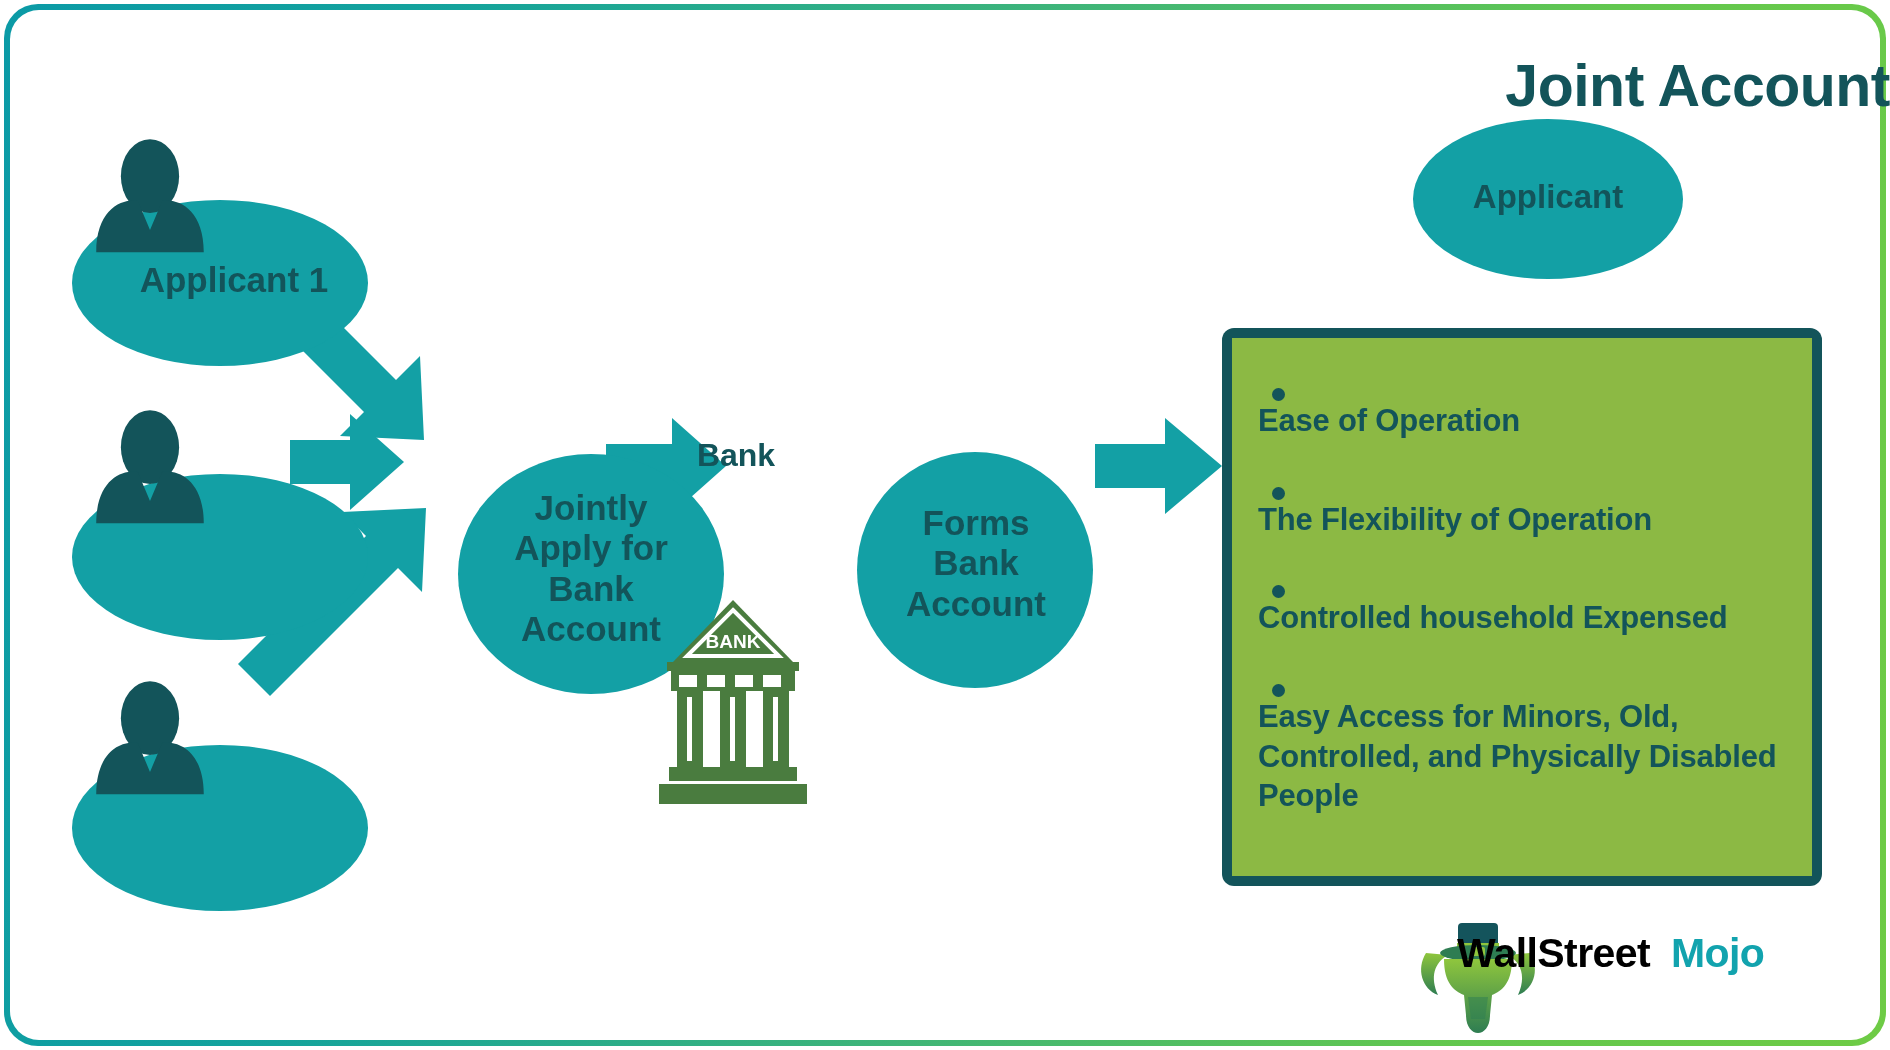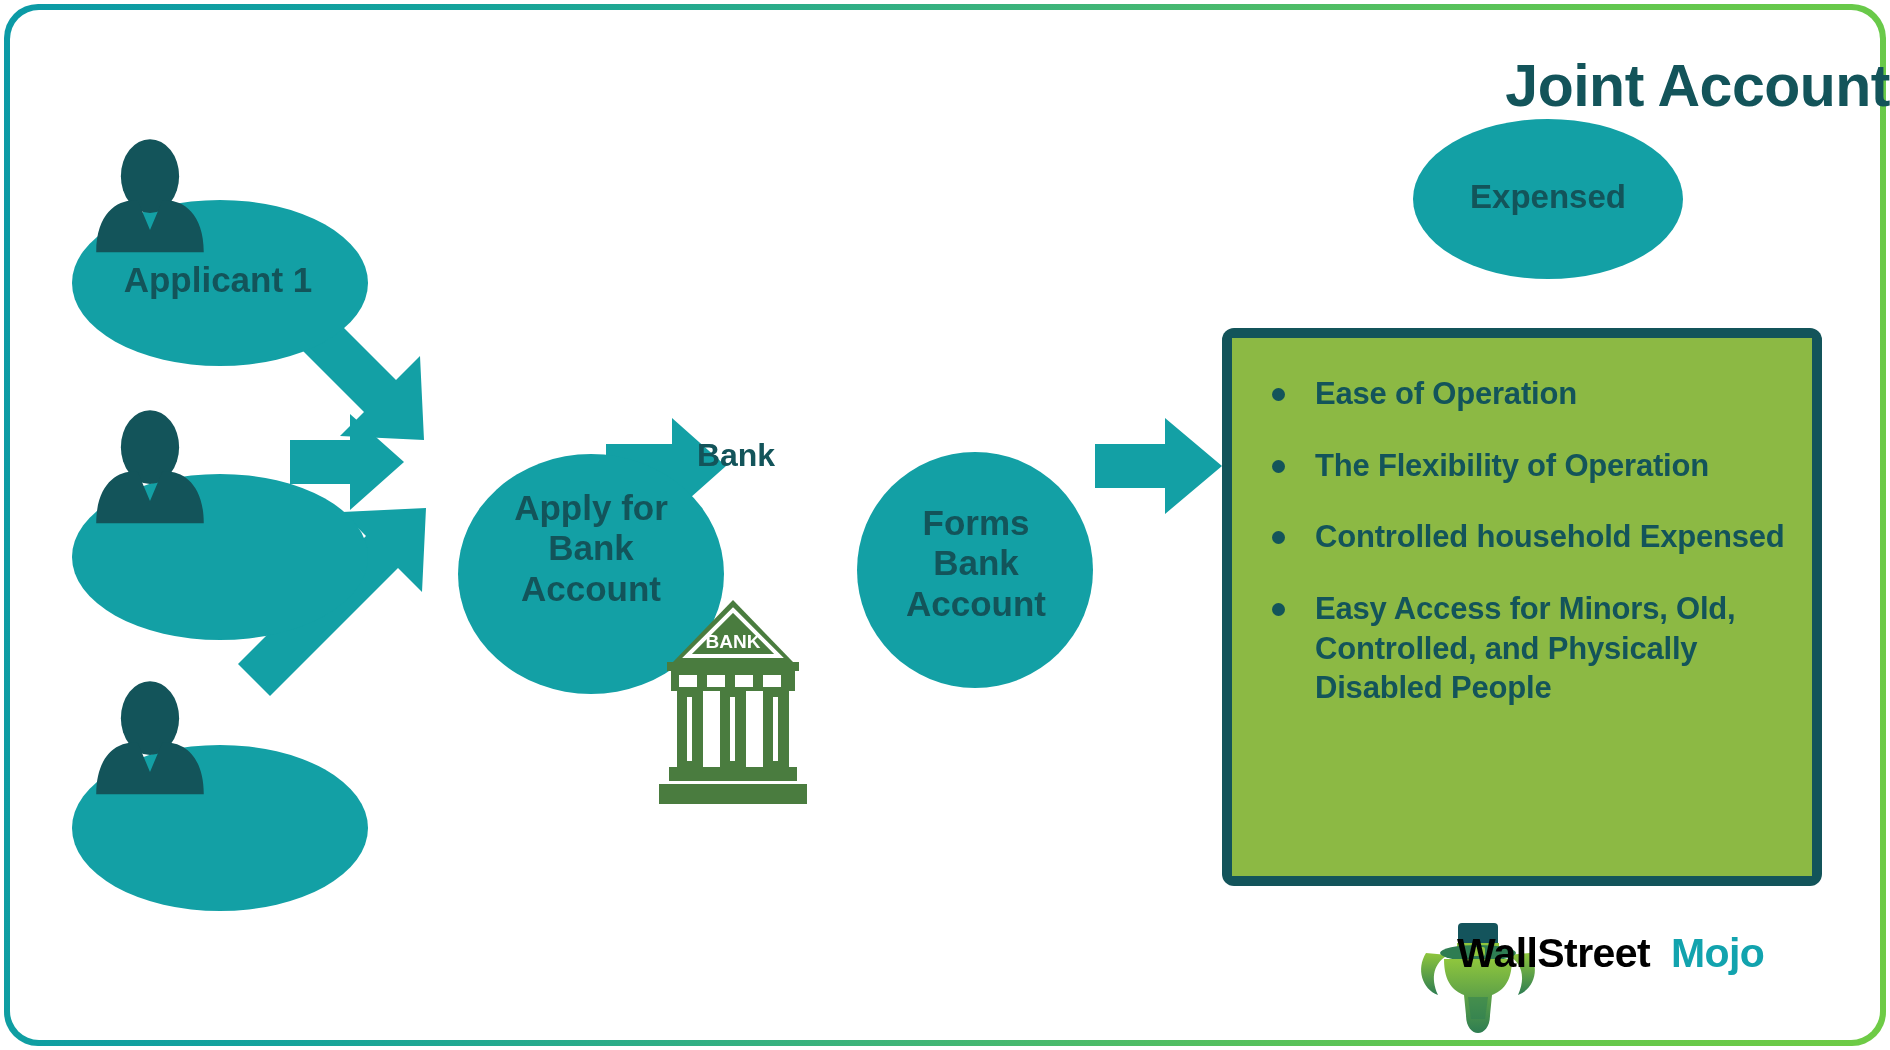--- a/index.html
+++ b/index.html
@@ -92,20 +92,21 @@
     width: 100%;
     height: 100%;
     background: #8cb944;
     box-sizing: border-box;
     padding: 36px 26px 26px 26px;
   }
   .benefit-row {
     display: flex;
     align-items: flex-start;
     margin-bottom: 32px;
+    flex-direction: column;
   }
   .benefit-bullet {
     flex: 0 0 auto;
     width: 13px;
     height: 13px;
     border-radius: 50%;
     background: #13545a;
     margin: 14px 30px 0 14px;
   }
   .benefit-text {
@@ -232,37 +233,38 @@
       <ellipse cx="0" cy="-22" rx="38" ry="8" fill="#2e7d52"></ellipse>
       <rect x="-7" y="-28" width="14" height="9" rx="2" fill="#8fc63d"></rect>
 
       <path d="M -34 -16 C -34 8 -24 16 -14 20 L -12 40 C -12 52 -6 58 0 58 C 6 58 12 52 12 40 L 14 20 C 24 16 34 8 34 -16 Z" fill="url(#bull-grad)"></path>
       <path d="M -10 22 L 10 22 L 7 44 L -7 44 Z" fill="#2e7d52" opacity="0.5"></path>
     </g>
   </svg>
 
   <div class="page-title">Joint Account</div>
 
-  <div class="node-label applicant-label" style="left:72px; top:262px; width:292px;">Applicant 1</div>
+  <div class="node-label applicant-label" style="left:88px; top:262px; width:292px;">Applicant 1</div>
 
   <div class="node-label hub-label" style="left:468px; top:488px; width:246px;">
+    <div>Jointly</div>
     <div>Apply for</div>
     <div>Bank</div>
     <div>Account</div>
   </div>
 
   <div class="bank-caption" style="left:666px; top:437px; width:140px;">Bank</div>
 
   <div class="node-label forms-label" style="left:858px; top:503px; width:236px;">
     <div>Forms</div>
     <div>Bank</div>
     <div>Account</div>
   </div>
 
-  <div class="node-label benefits-label" style="left:1413px; top:180px; width:270px;">Expensed</div>
+  <div class="node-label benefits-label" style="left:1413px; top:180px; width:270px;">Applicant</div>
 
   <div id="benefits-panel">
     <div id="benefits-fill">
       <div class="benefit-row">
         <span class="benefit-bullet"></span>
         <span class="benefit-text">Ease of Operation</span>
       </div>
       <div class="benefit-row">
         <span class="benefit-bullet"></span>
         <span class="benefit-text">The Flexibility of Operation</span>

